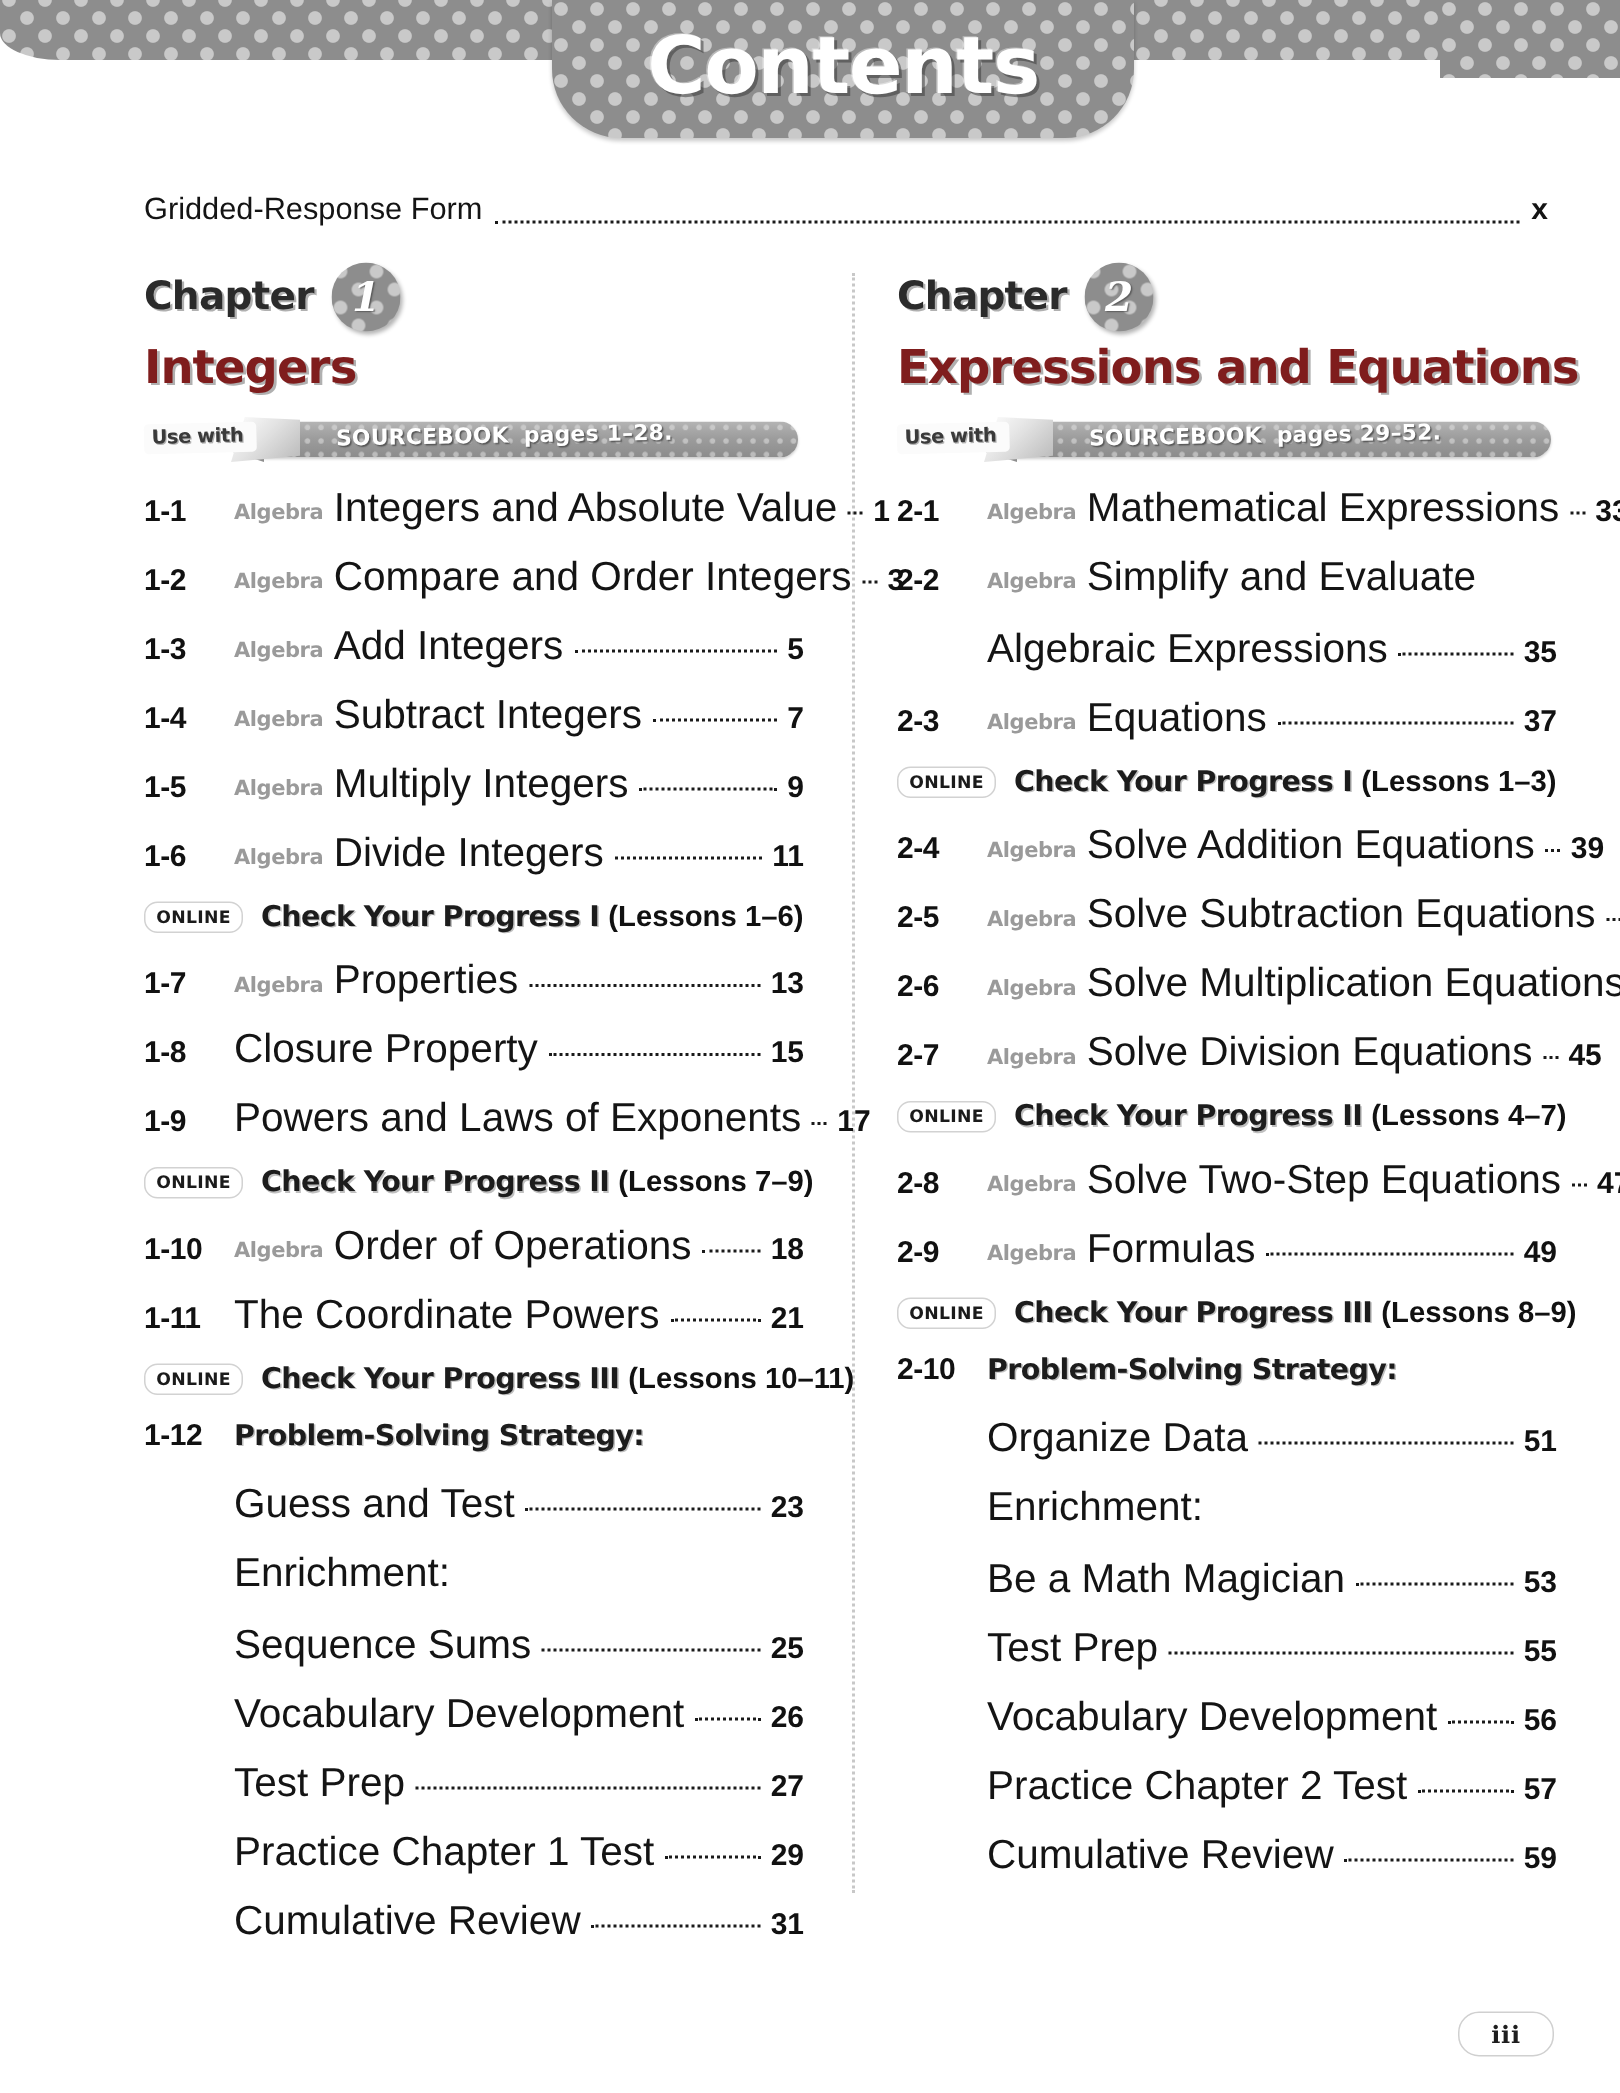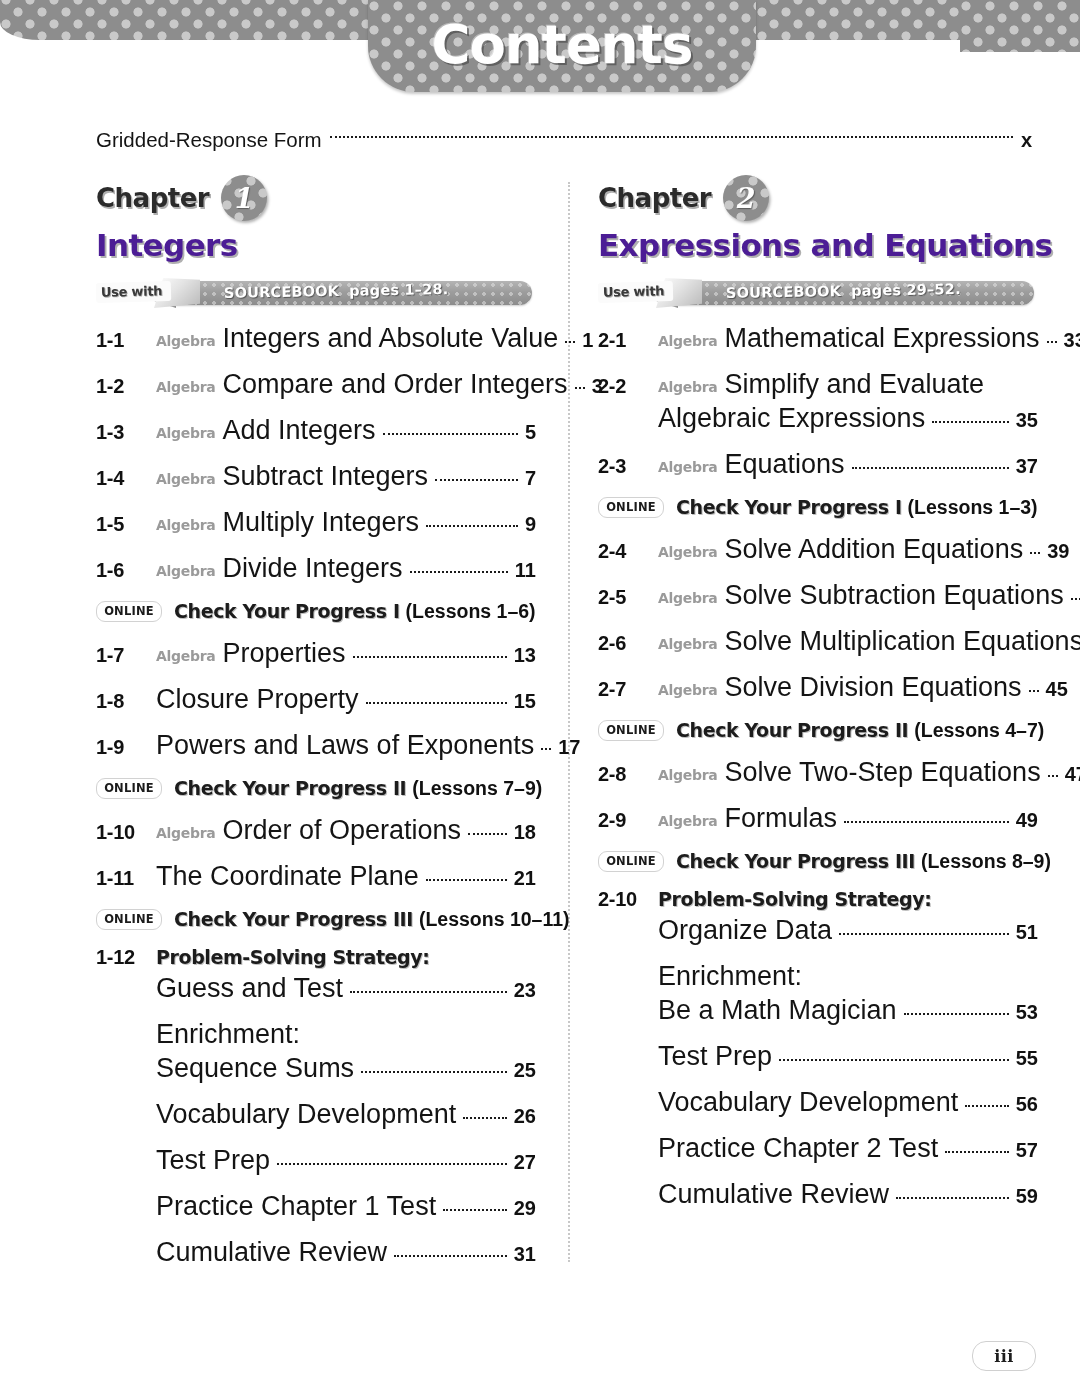--- a/index.html
+++ b/index.html
@@ -67,21 +67,21 @@
     left: 0; top: 0;
     width: 1080px; height: 1395px;
   }
 
   
   #frontmatter {
     position: absolute;
     left: 96px; top: 128px;
     width: 936px;
     display: flex;
-    align-items: center;
+    align-items: flex-end;
     font-size: 20.5px;
     color: #141414;
   }
   #frontmatter .fm-label { white-space: nowrap; }
   #frontmatter .leader {
     flex: 1 1 auto;
     margin: 0 8px;
     position: relative;
     top: -3px;
     border-bottom: 2.4px dotted #1a1a1a;
@@ -142,21 +142,21 @@
     color: #ffffff;
     text-shadow: 1px 1px 1px rgba(70,70,70,0.7);
     line-height: 1;
   }
   .chapter-title {
     margin-top: 6px;
     font-family: "DejaVu Sans", sans-serif;
     font-weight: bold;
     font-size: 31px;
     letter-spacing: -0.6px;
-    color: #4c1d95;
+    color: #7f1d1d;
     text-shadow: 1.8px 1.8px 0 rgba(150,150,150,0.75);
     white-space: nowrap;
   }
 
   
   .sourcebook {
     position: relative;
     margin-top: 15px;
     height: 30px;
     width: 436px;
@@ -219,21 +219,21 @@
   
   .toc {
     margin-top: 10px;
   }
   .row {
     display: flex;
     align-items: baseline;
     min-height: 24px;
     margin-top: 15px;
   }
-  .row.tight { margin-top: 3px; }
+  .row.tight { margin-top: 17px; }
 
   .num-cell {
     flex: 0 0 60px;
     font-weight: bold;
     font-size: 20px;
     color: #111111;
     letter-spacing: -0.3px;
   }
   .num-cell.blank { color: transparent; }
 
@@ -467,21 +467,21 @@
       <div class="row">
         <span class="num-cell">1-10</span>
         <span class="algebra-tag">Algebra</span>
         <span class="entry-text">Order of Operations</span>
         <span class="leaders"></span>
         <span class="pg">18</span>
       </div>
 
       <div class="row">
         <span class="num-cell">1-11</span>
-        <span class="entry-text">The Coordinate Plane</span>
+        <span class="entry-text">The Coordinate Powers</span>
         <span class="leaders"></span>
         <span class="pg">21</span>
       </div>
 
       <div class="row check">
         <span class="online-badge">ONLINE</span>
         <span class="check-label">Check Your Progress III</span>
         <span class="check-lessons">(Lessons 10–11)</span>
       </div>
 

